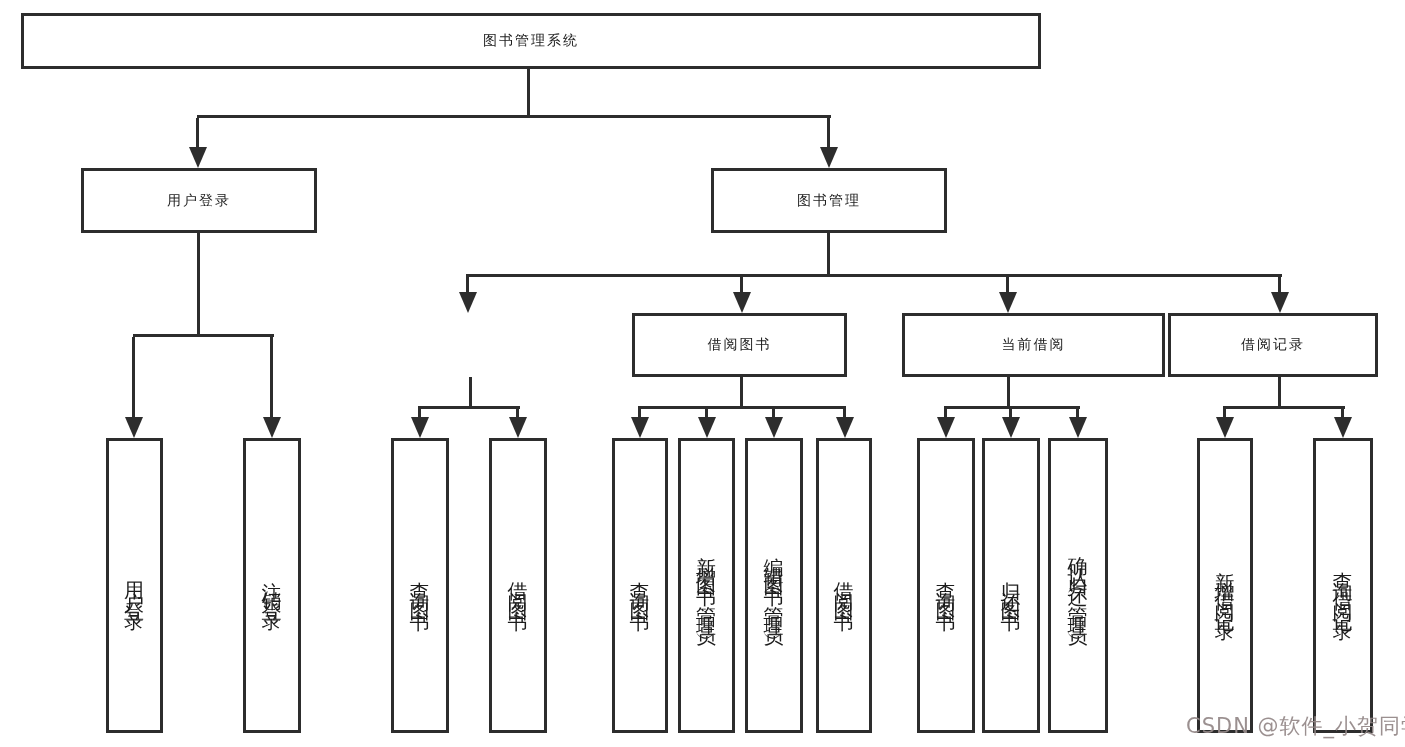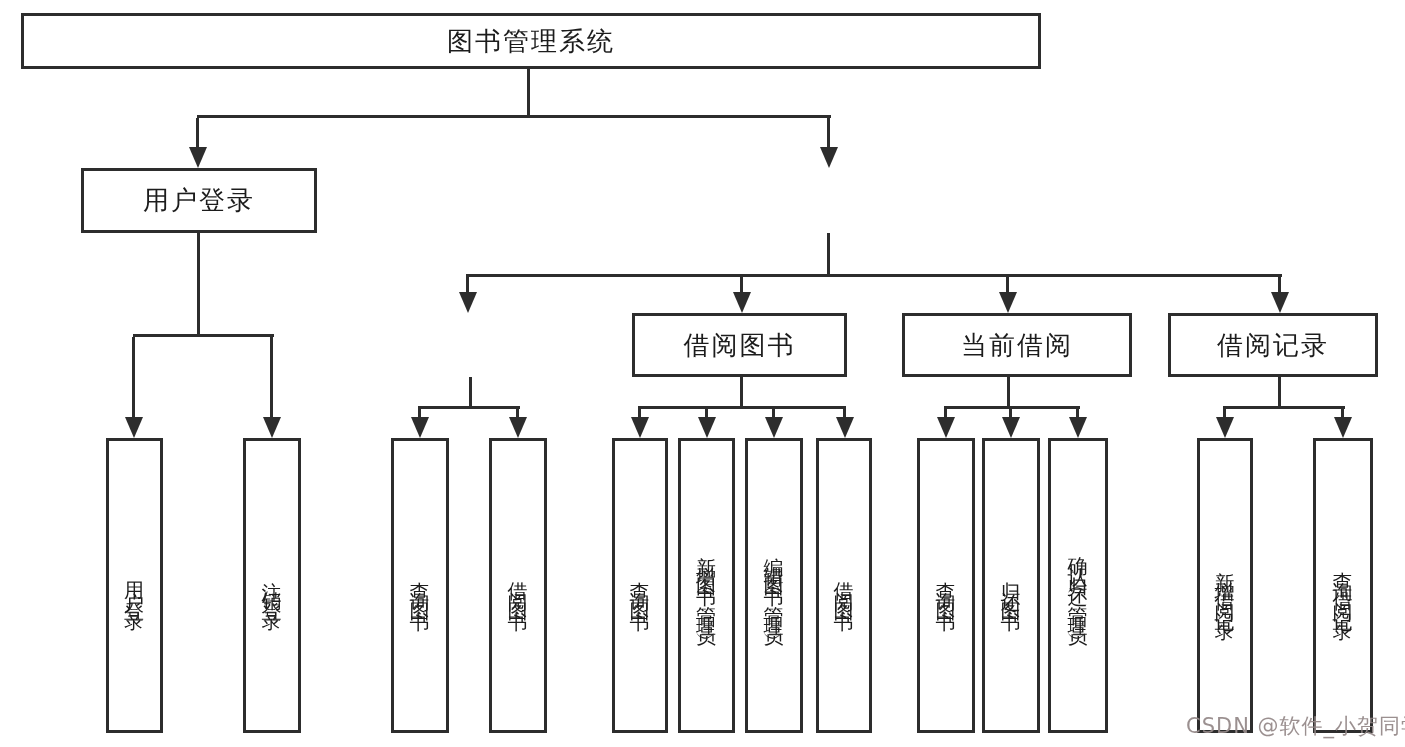--- a/index.html
+++ b/index.html
@@ -19,21 +19,21 @@
     border-right:9px solid transparent;
     border-top:21px solid #2d2d2d;
   }
   
   .bx{
     position:absolute;box-sizing:border-box;
     background:#ffffff;border:3px solid #2d2d2d;
     display:flex;align-items:center;justify-content:center;
     color:#1c1c1c;z-index:1;
   }
-  .hlabel{font-size:26px;letter-spacing:2px;white-space:nowrap;}
+  .hlabel{font-size:14px;letter-spacing:2px;white-space:nowrap;}
   .leaf span{
     writing-mode:vertical-rl;
     text-orientation:mixed;
     font-size:20px;
     letter-spacing:10px;
     line-height:1;
     color:#1c1c1c;
     white-space:nowrap;
   }
   .watermark{
@@ -55,20 +55,23 @@
   <div class="vl" style="left:527px;top:69px;width:3px;height:49px;"></div>
   <div class="hl" style="left:197px;top:115px;width:634px;height:3px;"></div>
   <div class="vl" style="left:196px;top:118px;width:3px;height:30px;"></div>
   <div class="ah" style="left:189px;top:147px;"></div>
   <div class="vl" style="left:827px;top:118px;width:3px;height:30px;"></div>
   <div class="ah" style="left:820px;top:147px;"></div>
 
   <div class="bx" style="left:81px;top:168px;width:236px;height:65px;">
     <span class="hlabel">用户登录</span>
   </div>
+  <div class="bx" style="left:711px;top:168px;width:236px;height:65px;">
+    <span class="hlabel">图书管理</span>
+  </div>
 
   <div class="vl" style="left:197px;top:233px;width:3px;height:104px;"></div>
   <div class="hl" style="left:133px;top:334px;width:141px;height:3px;"></div>
   <div class="vl" style="left:132px;top:337px;width:3px;height:81px;"></div>
   <div class="ah" style="left:125px;top:417px;"></div>
   <div class="vl" style="left:270px;top:337px;width:3px;height:81px;"></div>
   <div class="ah" style="left:263px;top:417px;"></div>
 
   <div class="vl" style="left:827px;top:233px;width:3px;height:44px;"></div>
   <div class="hl" style="left:466px;top:274px;width:816px;height:3px;"></div>
@@ -77,21 +80,21 @@
   <div class="vl" style="left:740px;top:277px;width:3px;height:16px;"></div>
   <div class="ah" style="left:733px;top:292px;"></div>
   <div class="vl" style="left:1006px;top:277px;width:3px;height:16px;"></div>
   <div class="ah" style="left:999px;top:292px;"></div>
   <div class="vl" style="left:1278px;top:277px;width:3px;height:16px;"></div>
   <div class="ah" style="left:1271px;top:292px;"></div>
 
   <div class="bx" style="left:632px;top:313px;width:215px;height:64px;">
     <span class="hlabel">借阅图书</span>
   </div>
-  <div class="bx" style="left:902px;top:313px;width:230px;height:64px;">
+  <div class="bx" style="left:902px;top:313px;width:263px;height:64px;">
     <span class="hlabel">当前借阅</span>
   </div>
   <div class="bx" style="left:1168px;top:313px;width:210px;height:64px;">
     <span class="hlabel">借阅记录</span>
   </div>
 
   <div class="vl" style="left:469px;top:377px;width:3px;height:32px;"></div>
   <div class="hl" style="left:418px;top:406px;width:102px;height:3px;"></div>
   <div class="vl" style="left:418px;top:409px;width:3px;height:9px;"></div>
   <div class="ah" style="left:411px;top:417px;"></div>

